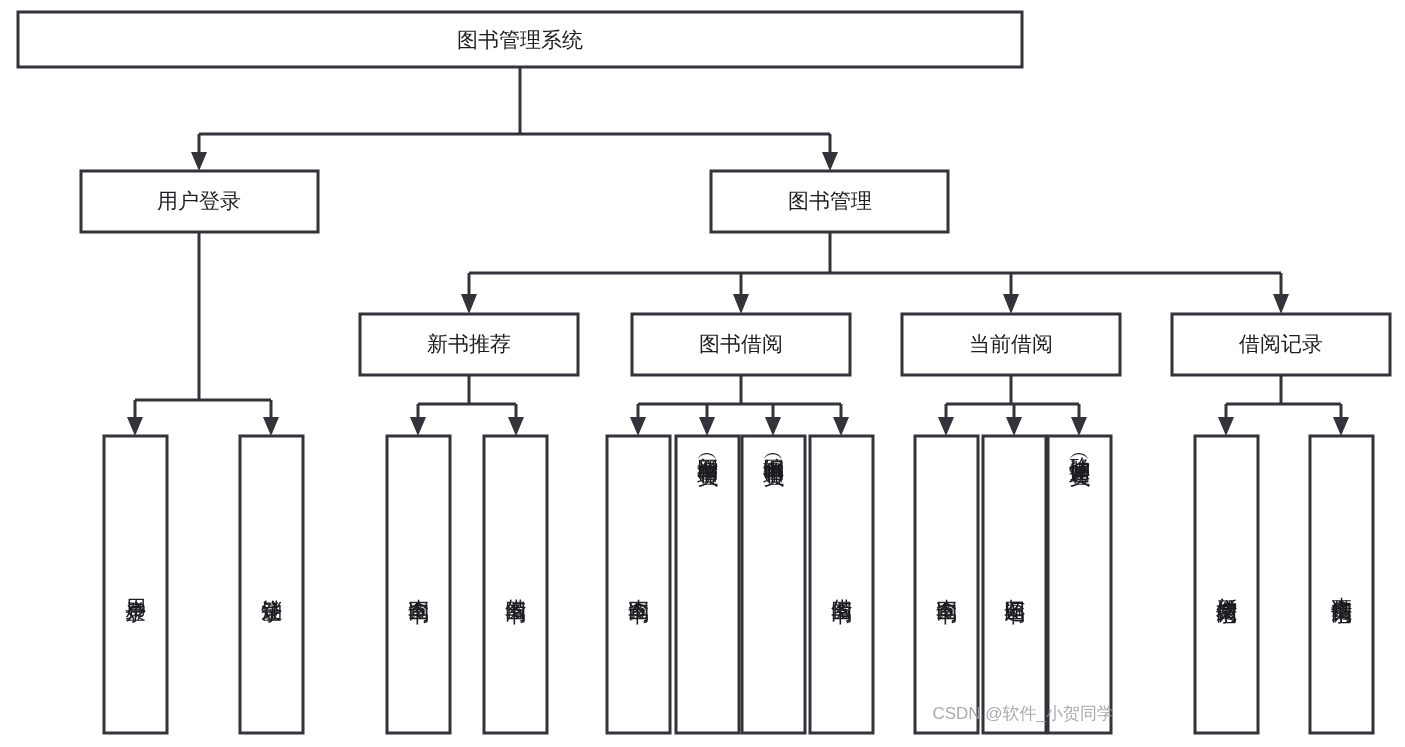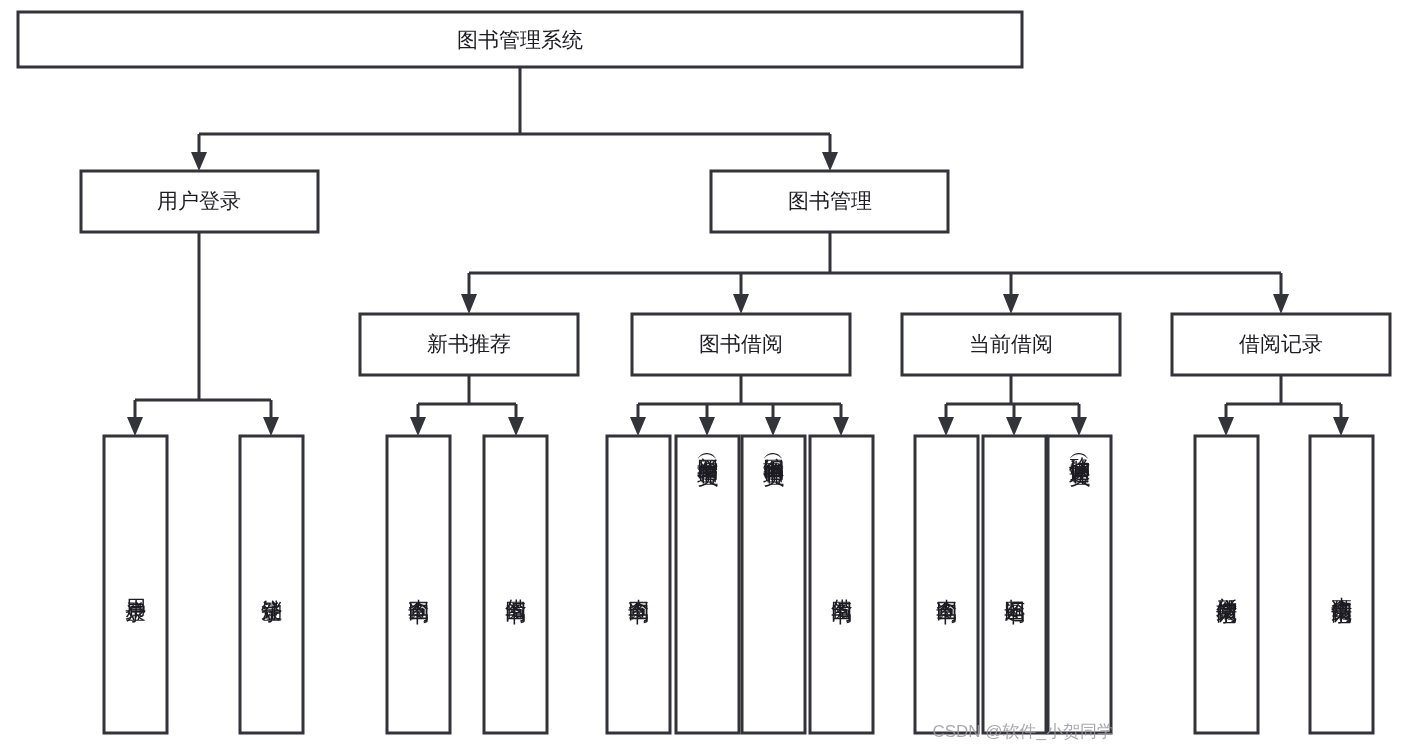--- a/index.html
+++ b/index.html
@@ -64,21 +64,21 @@
     fill: none;
     stroke-linecap: butt;
   }
   .arrow-head {
     fill: #33333a;
     stroke: none;
   }
   .watermark {
     position: absolute;
     right: 8px;
-    bottom: 4px;
+    bottom: 22px;
     font-family: "Liberation Sans", sans-serif;
     font-size: 17px;
     color: #9a9aa2;
     opacity: .85;
     white-space: nowrap;
   }
 </style>
 </head>
 <body>
 

